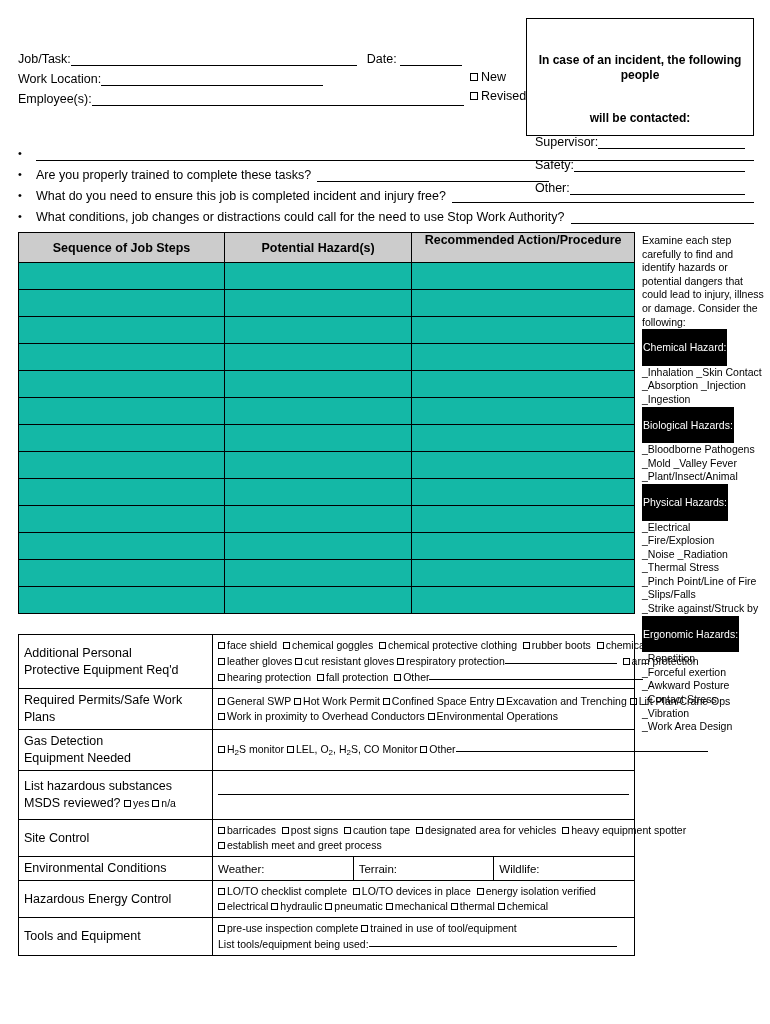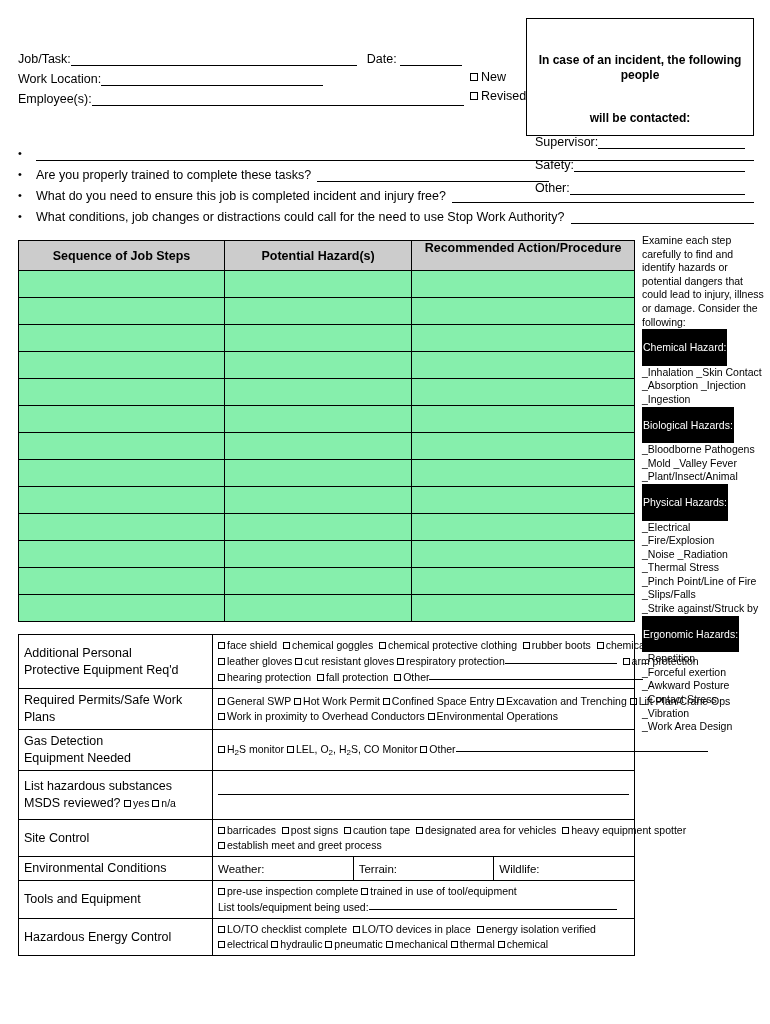--- a/index.html
+++ b/index.html
@@ -43,22 +43,22 @@
   .incident-line .lbl { flex: 0 0 auto; }
 
   
   .questions { position: absolute; left: 18px; top: 140px; width: 736px; font-size: 12.5px; }
   .q-row { display: flex; align-items: flex-end; height: 21px; white-space: nowrap; }
   .bullet { flex: 0 0 18px; font-size: 11px; line-height: 16px; }
   .q-text { flex: 0 0 auto; }
 
   
   .jsa-table {
-    position: absolute; left: 18px; top: 240px; width: 617px;
-    border-collapse: collapse; table-layout: fixed; background: #86efac;
+    position: absolute; left: 18px; top: 232px; width: 617px;
+    border-collapse: collapse; table-layout: fixed; background: #14b8a6;
   }
   .jsa-table th, .jsa-table td { border: 1px solid #000; padding: 0; }
   .jsa-table thead th {
     background: #cccccc; font-size: 12.5px; font-weight: bold;
     height: 30px; text-align: center; vertical-align: middle;
   }
   .jsa-table thead th.rec { vertical-align: top; padding-top: 1px; line-height: 13px; }
   .jsa-table tbody td { height: 27px; }
   .col-a { width: 196px; }
   .col-b { width: 178px; }
@@ -339,32 +339,32 @@
       </tr>
 
       <tr>
         <td class="chk-label">Environmental Conditions</td>
         <td class="env-sub" style="width:142px;"><span>Weather:</span></td>
         <td class="env-sub" style="width:153px;"><span>Terrain:</span></td>
         <td class="env-sub"><span>Wildlife:</span></td>
       </tr>
 
       <tr>
+        <td class="chk-label">Hazardous Energy Control</td>
+        <td class="chk-body" colspan="3">
+          <div class="nowrapline" id="energy-line1"><span class="tiny-cb"></span><span>LO/TO checklist complete&nbsp;&nbsp;</span><span class="tiny-cb"></span><span>LO/TO devices in place&nbsp;&nbsp;</span><span class="tiny-cb"></span><span>energy isolation verified</span></div>
+          <div class="nowrapline" id="energy-line2"><span class="tiny-cb"></span><span>electrical&nbsp;</span><span class="tiny-cb"></span><span>hydraulic&nbsp;</span><span class="tiny-cb"></span><span>pneumatic&nbsp;</span><span class="tiny-cb"></span><span>mechanical&nbsp;</span><span class="tiny-cb"></span><span>thermal&nbsp;</span><span class="tiny-cb"></span><span>chemical</span></div>
+        </td>
+      </tr>
+
+      <tr>
         <td class="chk-label">Tools and Equipment</td>
         <td class="chk-body" colspan="3">
           <div class="nowrapline" id="tools-line1"><span class="tiny-cb"></span><span>pre-use inspection complete&nbsp;</span><span class="tiny-cb"></span><span>trained in use of tool/equipment</span></div>
           <div class="nowrapline">
             <span>List tools/equipment being used:</span><span class="ln" style="width:248px;"></span>
           </div>
         </td>
       </tr>
-
-      <tr>
-        <td class="chk-label">Hazardous Energy Control</td>
-        <td class="chk-body" colspan="3">
-          <div class="nowrapline" id="energy-line1"><span class="tiny-cb"></span><span>LO/TO checklist complete&nbsp;&nbsp;</span><span class="tiny-cb"></span><span>LO/TO devices in place&nbsp;&nbsp;</span><span class="tiny-cb"></span><span>energy isolation verified</span></div>
-          <div class="nowrapline" id="energy-line2"><span class="tiny-cb"></span><span>electrical&nbsp;</span><span class="tiny-cb"></span><span>hydraulic&nbsp;</span><span class="tiny-cb"></span><span>pneumatic&nbsp;</span><span class="tiny-cb"></span><span>mechanical&nbsp;</span><span class="tiny-cb"></span><span>thermal&nbsp;</span><span class="tiny-cb"></span><span>chemical</span></div>
-        </td>
-      </tr>
     </tbody>
   </table>
 
 </div>
 
 </body></html>

